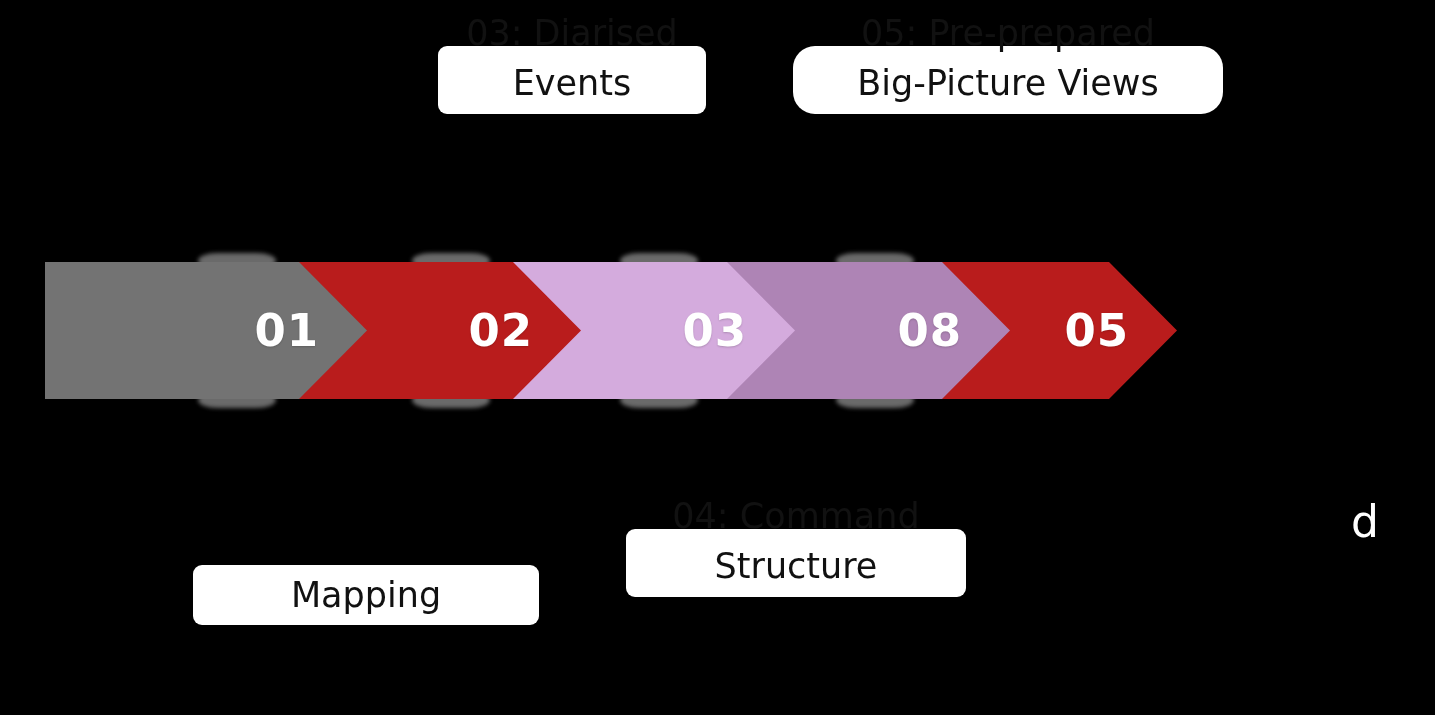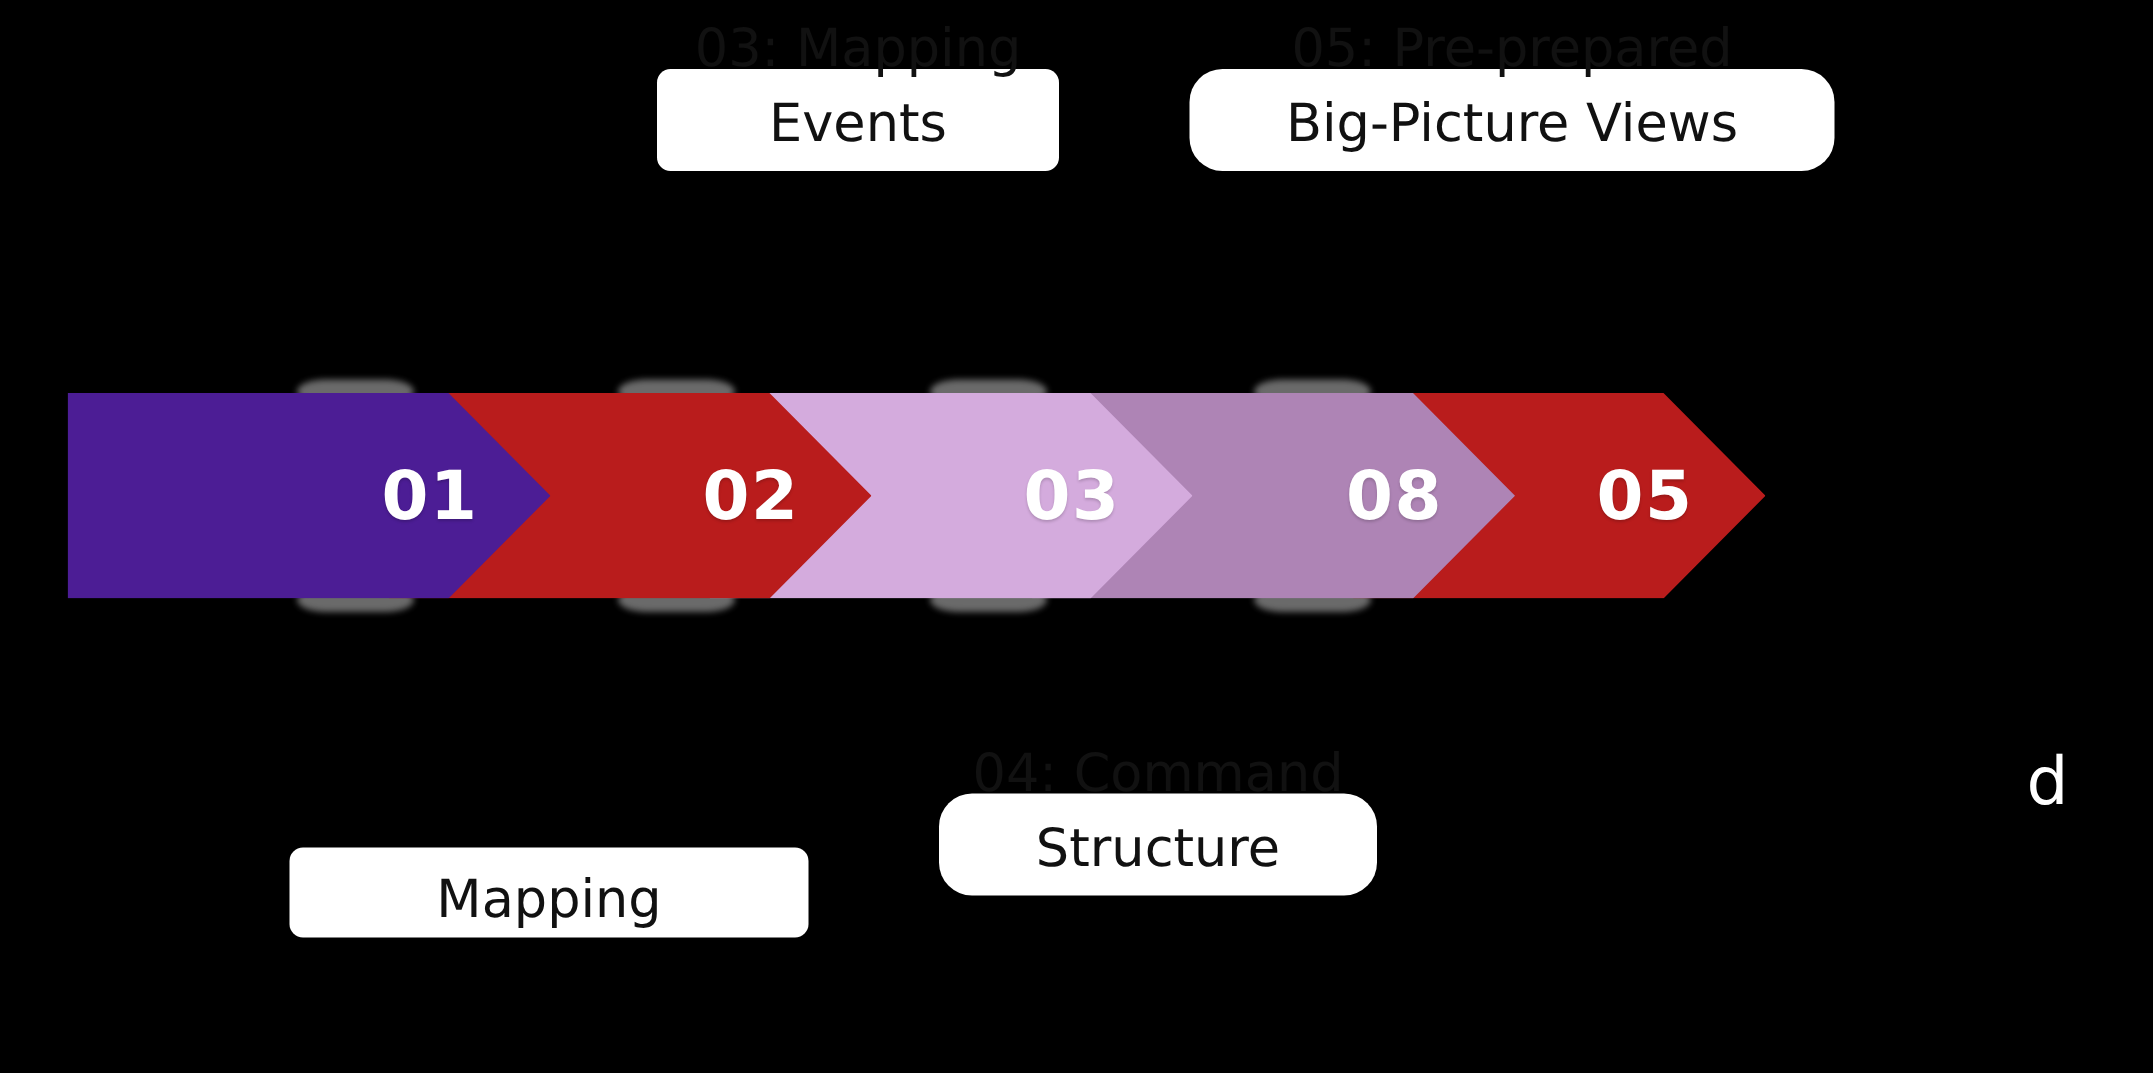--- a/index.html
+++ b/index.html
@@ -55,21 +55,21 @@
     position:absolute;color:#ffffff;font-size:44px;line-height:1;
   }
 </style>
 </head>
 <body>
 
 <div id="stage">
 
   <div class="band">
 
-    <div class="chev" id="chev0" style="left: 45px; width: 322px; background: #4c1d95; z-index: 5; clip-path: polygon(0% 0%, 78.882% 0%, 100% 50%, 78.882% 100%, 0% 100%);">
+    <div class="chev" id="chev0" style="left: 45px; width: 322px; background: #737373; z-index: 5; clip-path: polygon(0% 0%, 78.882% 0%, 100% 50%, 78.882% 100%, 0% 100%);">
       <span class="num">01</span>
     </div>
     <div class="chev" id="chev1" style="left: 259px; width: 322px; background: #b91c1c; z-index: 4; clip-path: polygon(0% 0%, 78.882% 0%, 100% 50%, 78.882% 100%, 0% 100%, 21.118% 50%);">
       <span class="num">02</span>
     </div>
     <div class="chev" id="chev2" style="left: 473px; width: 322px; background: rgb(212, 171, 221); z-index: 3; clip-path: polygon(0% 0%, 78.882% 0%, 100% 50%, 78.882% 100%, 0% 100%, 21.118% 50%);">
       <span class="num">03</span>
     </div>
     <div class="chev" id="chev3" style="left: 688px; width: 322px; background: rgb(174, 132, 181); z-index: 2; clip-path: polygon(0% 0%, 78.882% 0%, 100% 50%, 78.882% 100%, 0% 100%, 21.118% 50%);">
       <span class="num">08</span>
@@ -107,33 +107,33 @@
     <div class="dot" style="top:0;"></div>
     <div class="stem" style="top:8px;height:72px;"></div>
   </div>
 
   <div class="conn" style="left:1008px;top:262px;width:3px;height:82px;">
     <div class="stem" style="top:0;height:74px;"></div>
     <div class="dot" style="top:66px;"></div>
   </div>
 
   <div class="chip" style="left:438px;top:46px;width:268px;height:68px;">
-    <span class="txt" style="transform:translateY(-22px);">03: Mapping
+    <span class="txt" style="transform:translateY(-22px);">03: Diarised
 Events</span>
   </div>
 
   <div class="chip" style="left:793px;top:46px;width:430px;height:68px;border-radius:22px;">
     <span class="txt" style="transform:translateY(-22px);">05: Pre-prepared
 Big-Picture Views</span>
   </div>
 
-  <div class="chip" style="left:193px;top:565px;width:346px;height:60px;align-items:flex-end;">
+  <div class="chip" style="left:193px;top:565px;width:346px;height:60px;">
     <span class="txt">Mapping</span>
   </div>
 
-  <div class="chip" style="left:626px;top:529px;width:292px;height:68px;border-radius:22px;">
+  <div class="chip" style="left:626px;top:529px;width:340px;height:68px;">
     <span class="txt" style="transform:translateY(-22px);">04: Command
 Structure</span>
   </div>
 
   <div class="stray" style="left:1351px;top:500px;">d</div>
 
 </div>
 
 </body></html>

